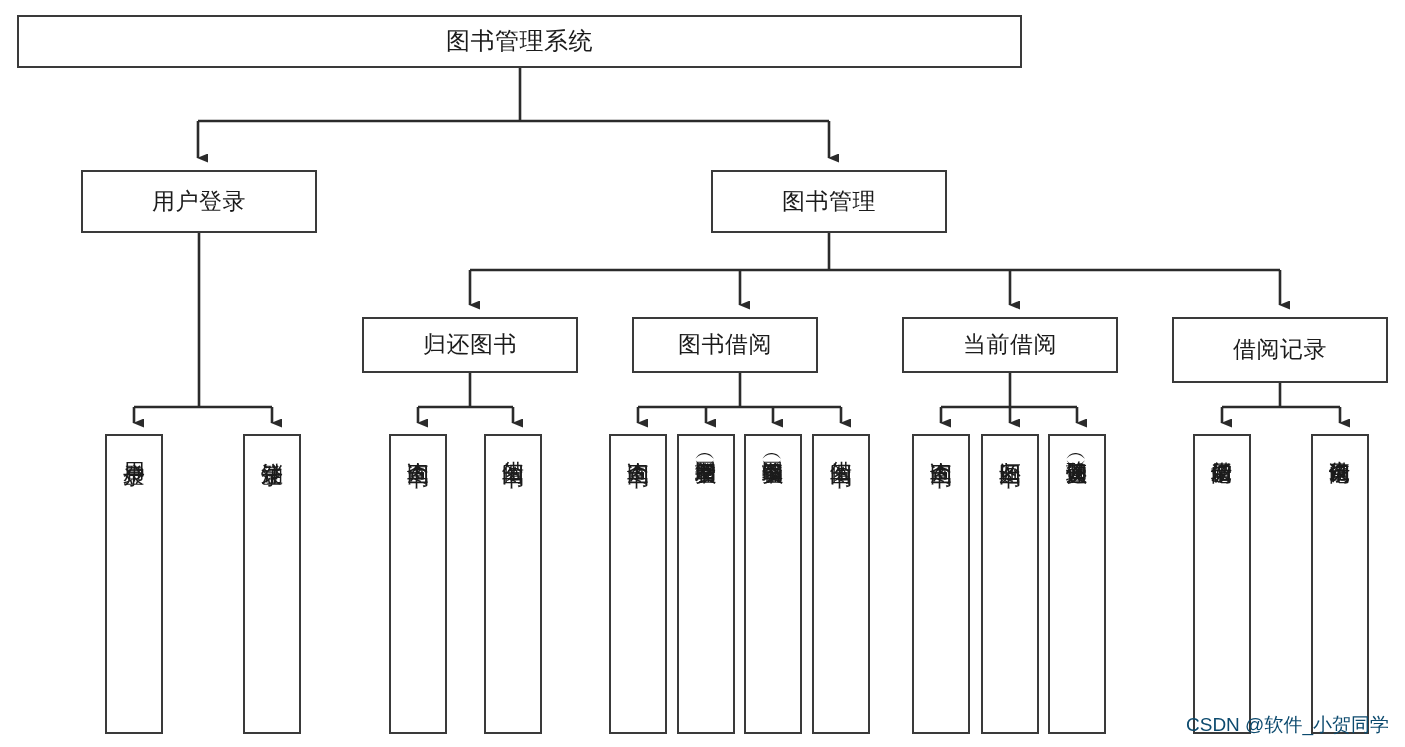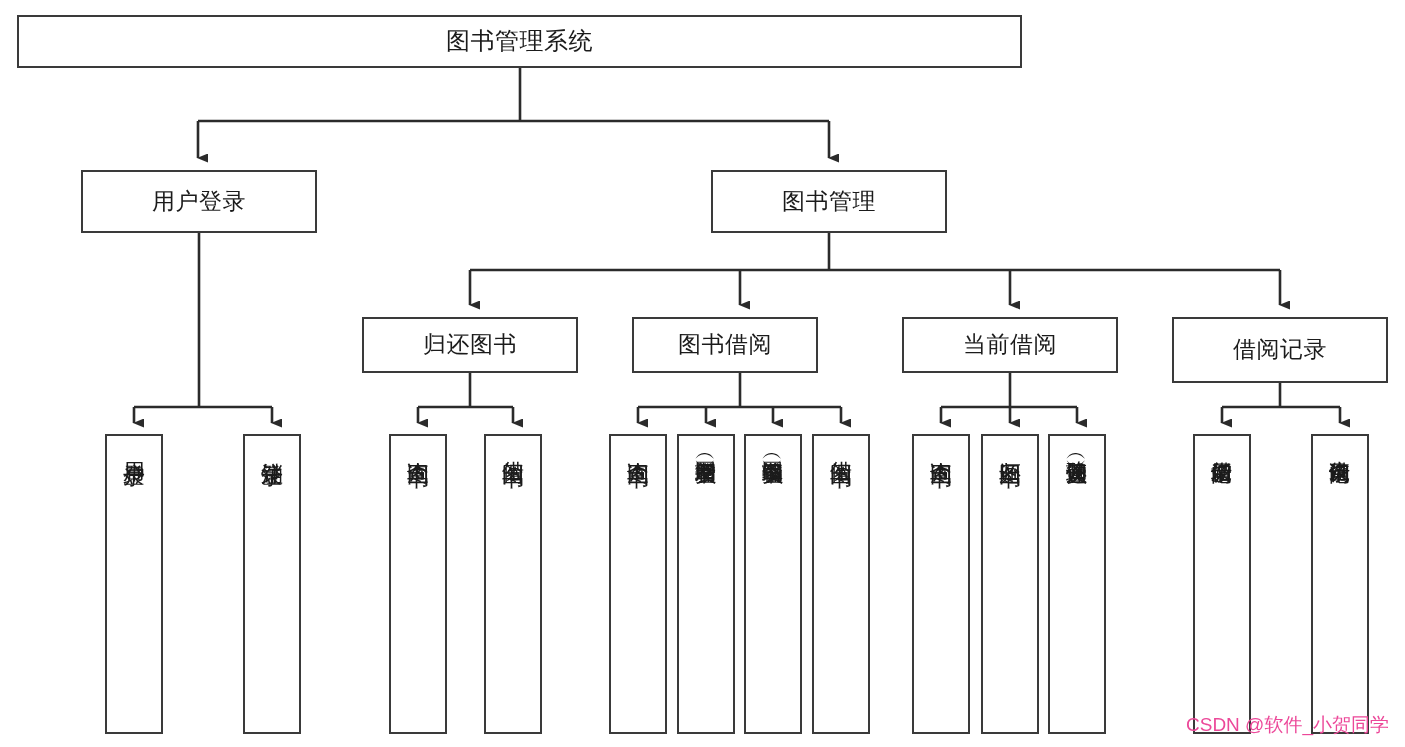--- a/index.html
+++ b/index.html
@@ -67,21 +67,21 @@
   }
   .node.vert.tall-text .node-label {
     font-size: 21px;
     letter-spacing: 0.5px;
   }
   #watermark {
     position: absolute;
     left: 1186px;
     top: 712px;
     font-size: 19px;
-    color: #ec4899;
+    color: #0c4a6e;
     white-space: nowrap;
     z-index: 5;
     font-family: "Liberation Sans", "DejaVu Sans", sans-serif;
   }
 </style>
 </head>
 <body>
 
 <div id="diagram-root">
 

